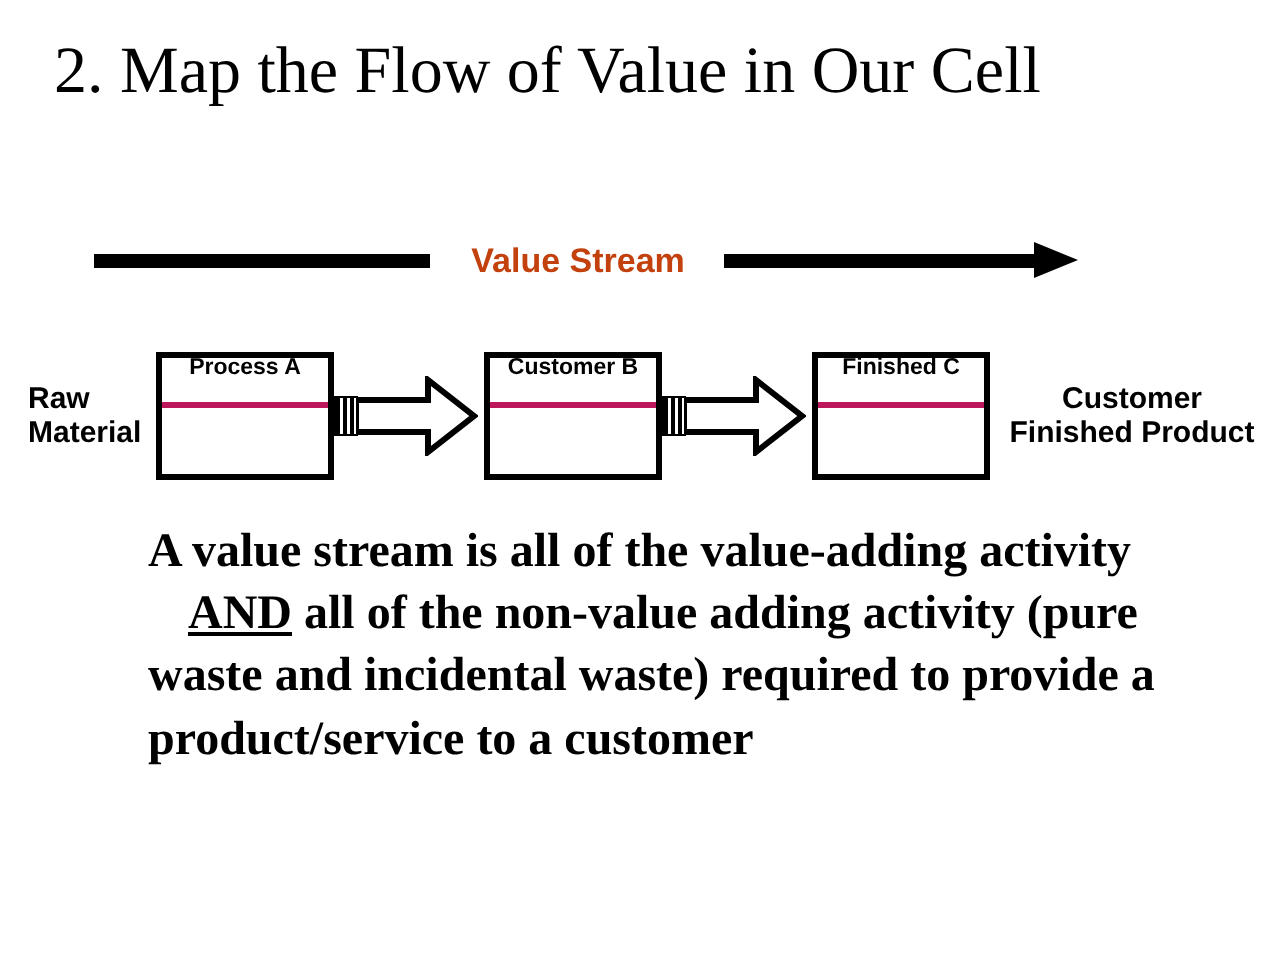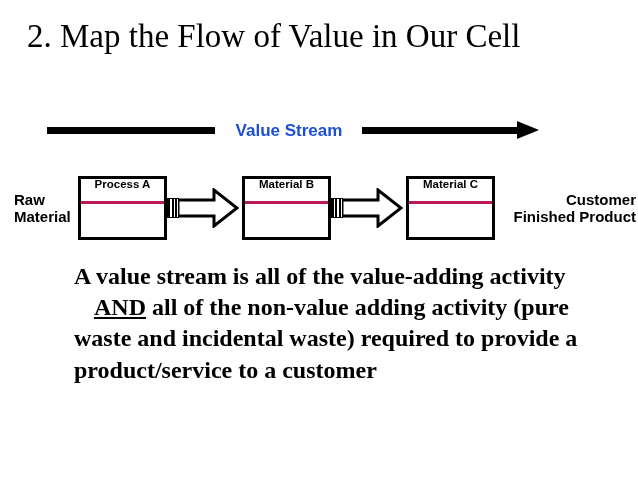--- a/index.html
+++ b/index.html
@@ -61,21 +61,21 @@
   #vs-label {
     position: absolute;
     left: 172px;
     top: 0px;
     width: 140px;
     text-align: center;
     font-family: "Liberation Sans", sans-serif;
     font-size: 17px;
     font-weight: bold;
     line-height: 26px;
-    color: #1d4ed8;
+    color: #c2410c;
   }
 
   
   #flow-row {
     position: absolute;
     left: 0px;
     top: 170px;
     width: 638px;
     height: 78px;
   }
@@ -92,21 +92,21 @@
   #raw-material-label {
     left: 14px;
     top: 21px;
     width: 62px;
     text-align: left;
   }
   #customer-label {
     left: 496px;
     top: 21px;
     width: 140px;
-    text-align: right;
+    text-align: center;
   }
 
   
   .process-box {
     position: absolute;
     top: 6px;
     width: 89px;
     height: 64px;
     border: 3px solid #000000;
     background: #ffffff;
@@ -214,37 +214,37 @@
       <div class="inventory-marker"></div>
       <div class="hollow-arrow">
         <svg width="61" height="40" viewBox="0 0 61 40" xmlns="http://www.w3.org/2000/svg">
           <polygon points="0,12 36,12 36,2 59,20 36,38 36,28 0,28" fill="#ffffff" stroke="#000000" stroke-width="3" stroke-linejoin="miter"></polygon>
         </svg>
       </div>
     </div>
 
     <div class="process-box" id="process-box-b">
       <div class="process-header">
-        <span>Material B</span>
+        <span>Customer B</span>
       </div>
       <div class="process-body"></div>
     </div>
 
     <div class="connector" id="connector-bc">
       <div class="inventory-marker"></div>
       <div class="hollow-arrow">
         <svg width="61" height="40" viewBox="0 0 61 40" xmlns="http://www.w3.org/2000/svg">
           <polygon points="0,12 36,12 36,2 59,20 36,38 36,28 0,28" fill="#ffffff" stroke="#000000" stroke-width="3" stroke-linejoin="miter"></polygon>
         </svg>
       </div>
     </div>
 
     <div class="process-box" id="process-box-c">
       <div class="process-header">
-        <span>Material C</span>
+        <span>Finished C</span>
       </div>
       <div class="process-body"></div>
     </div>
 
     <div class="side-label" id="customer-label">Customer
 Finished Product</div>
 
   </div>
 
   <div id="body-text"><span>A value stream is all of the value-adding activity </span><u>AND</u><span> all of the non-value adding activity (pure waste and incidental waste) required to provide a product/service to a customer</span></div>

